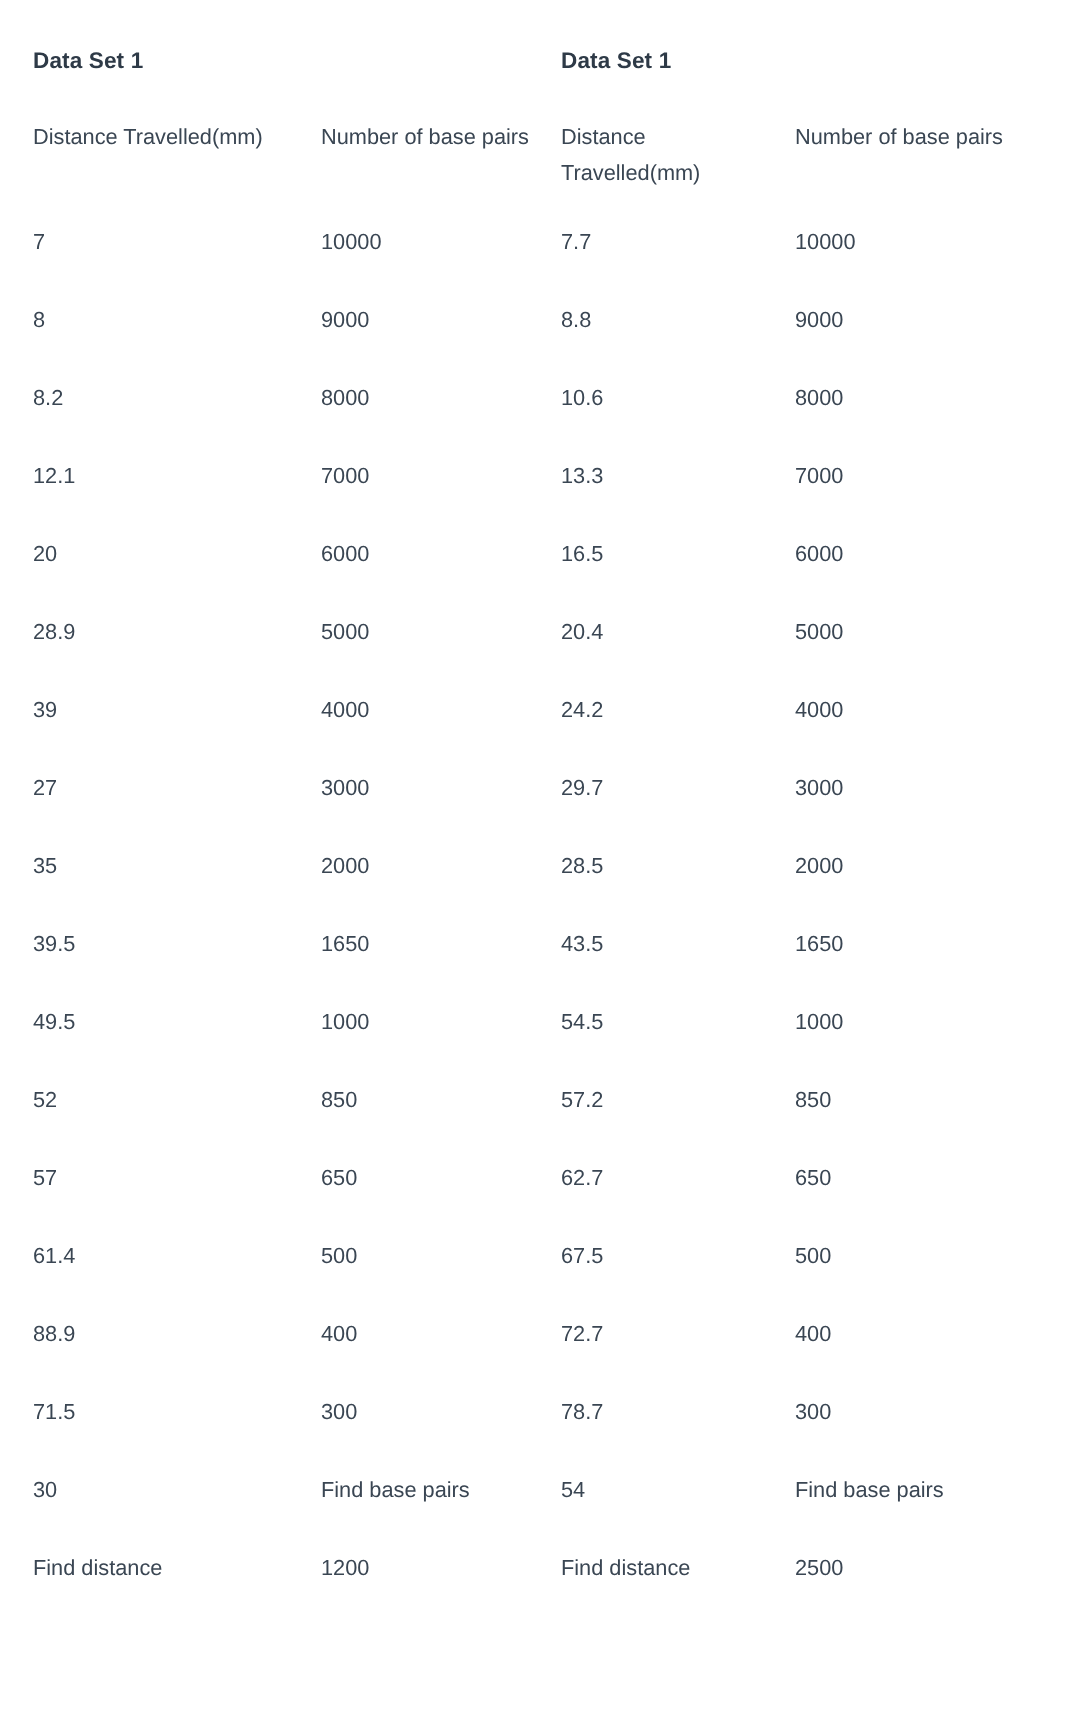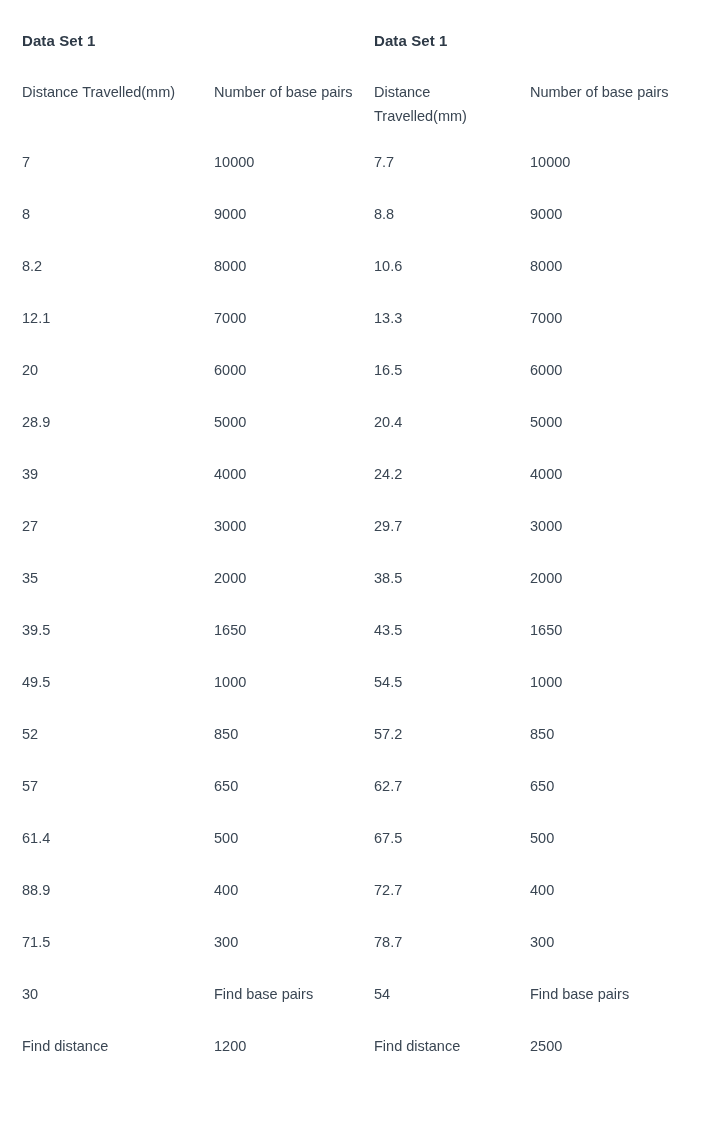--- a/index.html
+++ b/index.html
@@ -136,21 +136,21 @@
     </div>
     <div class="data-row" style="display:contents">
       <div class="cell">27</div>
       <div class="cell">3000</div>
       <div class="cell">29.7</div>
       <div class="cell">3000</div>
     </div>
     <div class="data-row" style="display:contents">
       <div class="cell">35</div>
       <div class="cell">2000</div>
-      <div class="cell">38.5</div>
+      <div class="cell">28.5</div>
       <div class="cell">2000</div>
     </div>
     <div class="data-row" style="display:contents">
       <div class="cell">39.5</div>
       <div class="cell">1650</div>
       <div class="cell">43.5</div>
       <div class="cell">1650</div>
     </div>
     <div class="data-row" style="display:contents">
       <div class="cell">49.5</div>

